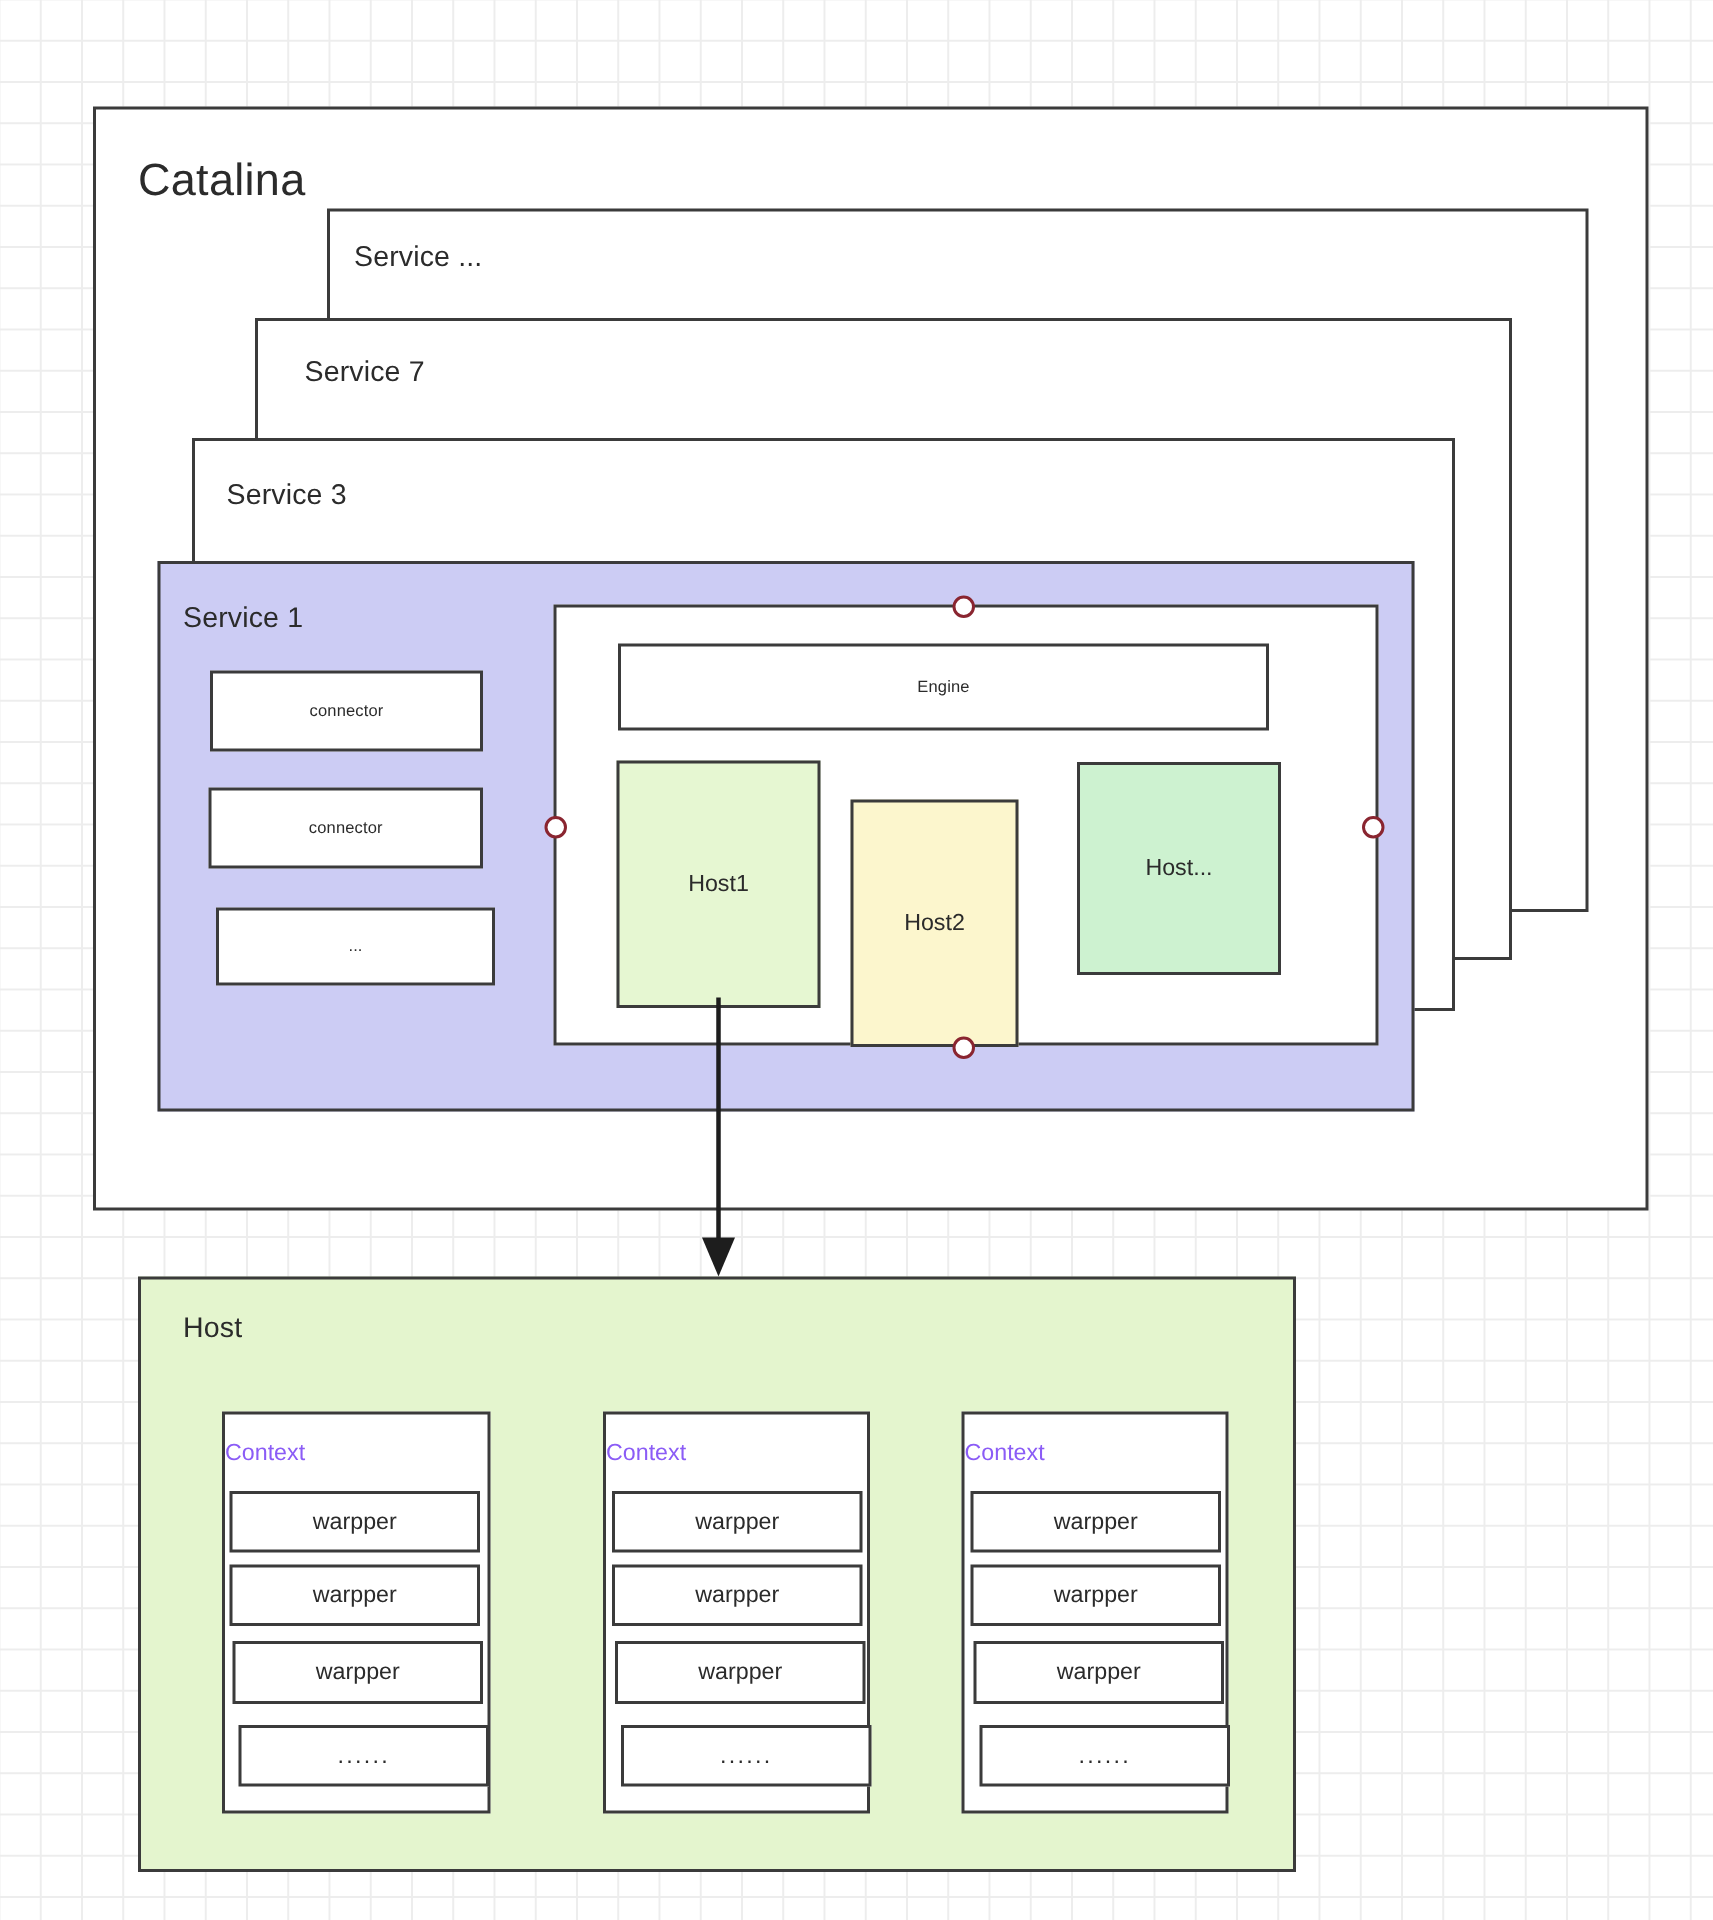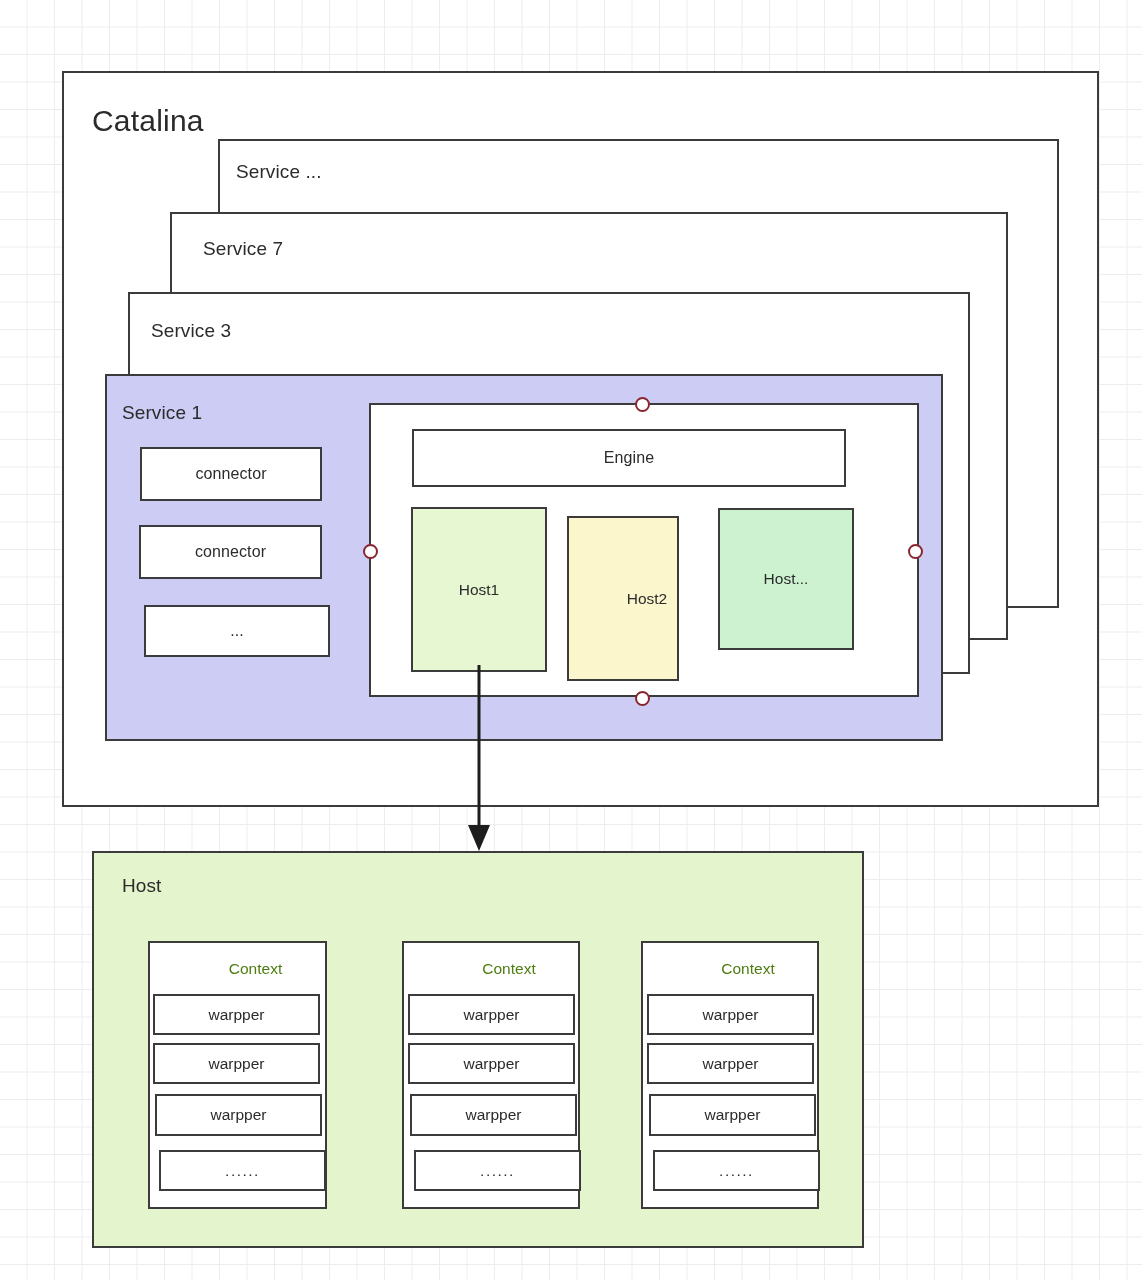--- a/index.html
+++ b/index.html
@@ -43,21 +43,21 @@
     color: #2b2b2b;
     white-space: nowrap;
     letter-spacing: 0.1px;
   }
 
   
   .centered {
     display: flex;
     align-items: center;
     justify-content: center;
-    font-size: 16px;
+    font-size: 11px;
     color: #2b2b2b;
     text-align: center;
     letter-spacing: 0.1px;
   }
 
   
   #catalina-box {
     left: 62px; top: 71px;
     width: 1037px; height: 736px;
     z-index: 1;
@@ -97,21 +97,21 @@
     width: 550px; height: 294px;
     z-index: 7;
   }
   #engine-box {
     left: 412px; top: 429px;
     width: 434px; height: 58px;
     z-index: 8;
   }
 
   #host1-box { left: 411px; top: 507px; width: 136px; height: 165px; background: #e6f7d2; z-index: 8; }
-  #host2-box { left: 567px; top: 516px; width: 112px; height: 165px; background: #fcf6cd; z-index: 8; padding-left: 24px; }
+  #host2-box { left: 567px; top: 533px; width: 112px; height: 165px; background: #fcf6cd; z-index: 8; }
   #host3-box { left: 718px; top: 508px; width: 136px; height: 142px; background: #cdf2d0; z-index: 8; }
 
   .host-label {
     position: absolute;
     width: 100%;
     top: 50%;
     transform: translateY(-50%);
     text-align: center;
     font-size: 15.5px;
     color: #2b2b2b;
@@ -158,24 +158,22 @@
     z-index: 2;
   }
   #context-1 { left: 148px; top: 941px; width: 179px; height: 268px; }
   #context-2 { left: 402px; top: 941px; width: 178px; height: 268px; }
   #context-3 { left: 641px; top: 941px; width: 178px; height: 268px; }
 
   .context-title {
     position: absolute;
     width: 100%;
     top: 17px;
-    text-align: center;
     font-size: 15.5px;
-    color: #4d7c0f;
-    margin-left: 18px;
+    color: #8b5cf6;
   }
 
   .warpper-box {
     position: absolute;
     box-sizing: border-box;
     border: 2.5px solid #3b3b3b;
     background: #ffffff;
     display: flex;
     align-items: center;
     justify-content: center;

